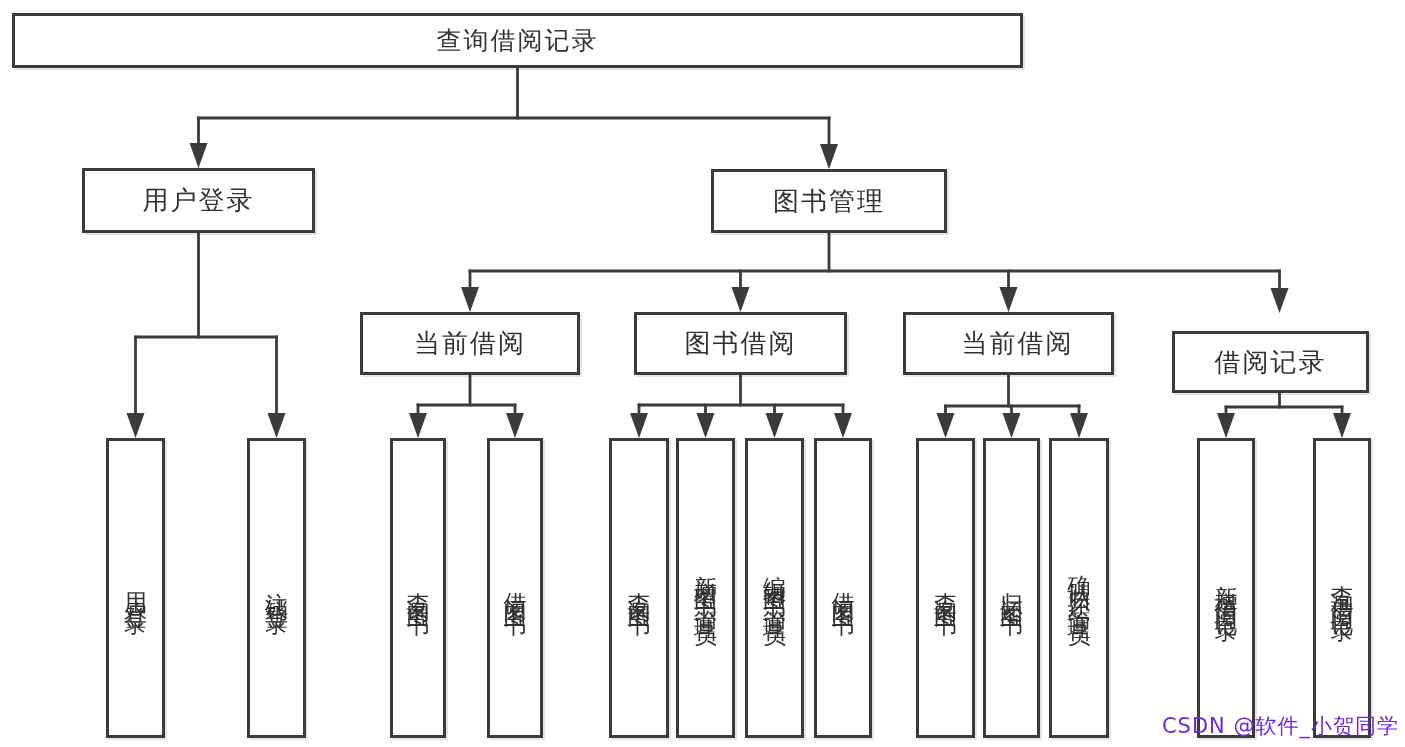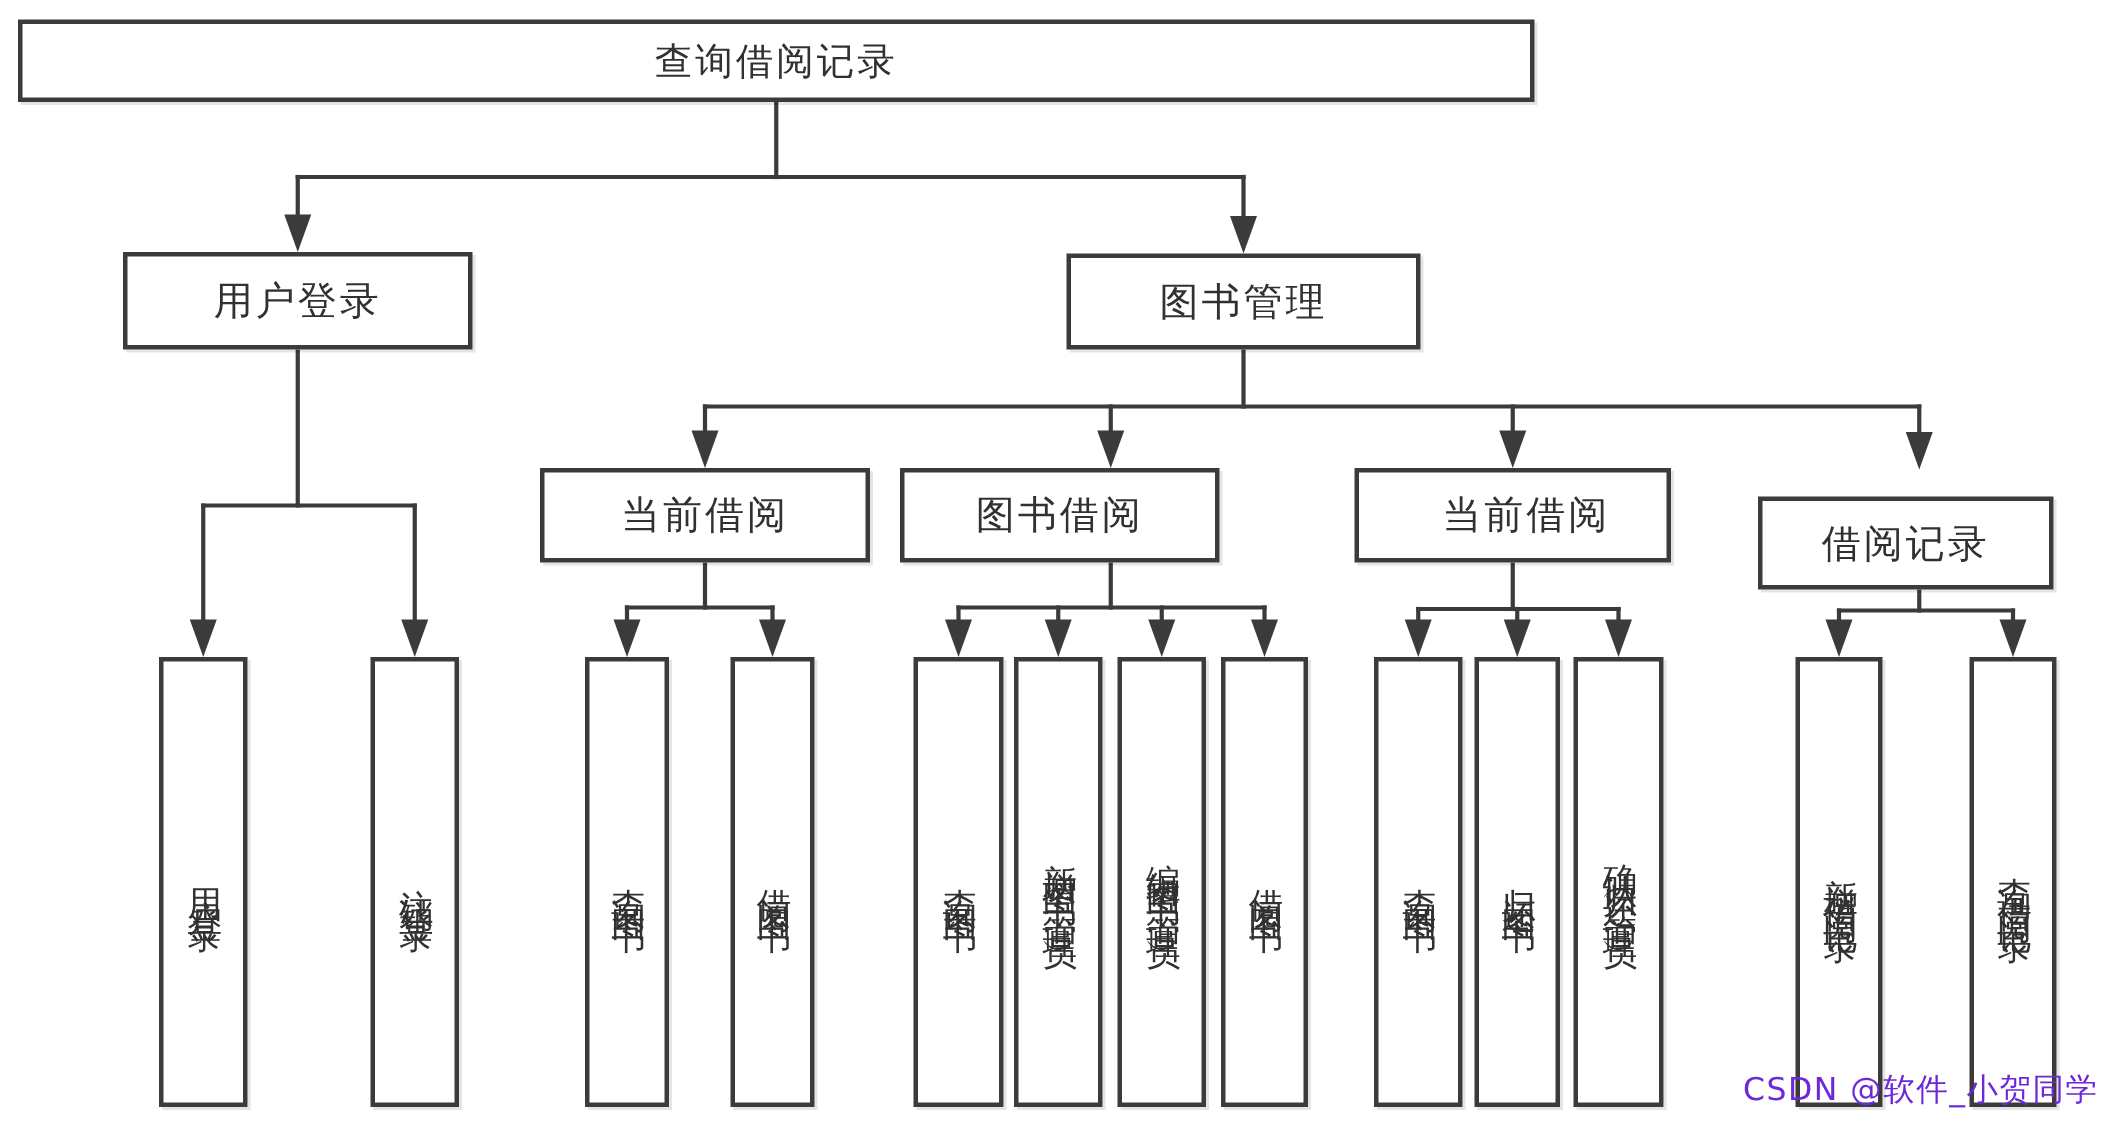--- a/index.html
+++ b/index.html
@@ -89,21 +89,21 @@
     <polygon points="1217,413 1235,413 1226,438"></polygon>
     <polygon points="1333,413 1351,413 1342,438"></polygon>
   </svg>
 
   <div class="box h root" style="left:12px;top:13px;width:1011px;height:55px;">查询借阅记录</div>
 
   <div class="box h" style="left:82px;top:168px;width:233px;height:65px;">用户登录</div>
   <div class="box h" style="left:711px;top:169px;width:236px;height:64px;">图书管理</div>
 
   <div class="box h" style="left:360px;top:312px;width:220px;height:63px;">当前借阅</div>
-  <div class="box h" style="left:600px;top:312px;width:213px;height:63px;">图书借阅</div>
+  <div class="box h" style="left:634px;top:312px;width:213px;height:63px;">图书借阅</div>
   <div class="box h" style="left:903px;top:312px;width:211px;height:63px;padding-left:18px;">当前借阅</div>
   <div class="box h" style="left:1172px;top:331px;width:197px;height:62px;">借阅记录</div>
 
   <div class="box v" style="left:106px;top:438px;width:59px;height:300px;">用户登录</div>
   <div class="box v" style="left:247px;top:438px;width:59px;height:300px;">注销登录</div>
 
   <div class="box v" style="left:390px;top:438px;width:56px;height:300px;">查询图书</div>
   <div class="box v" style="left:487px;top:438px;width:56px;height:300px;">借阅图书</div>
 
   <div class="box v" style="left:609px;top:438px;width:60px;height:300px;">查询图书</div>

